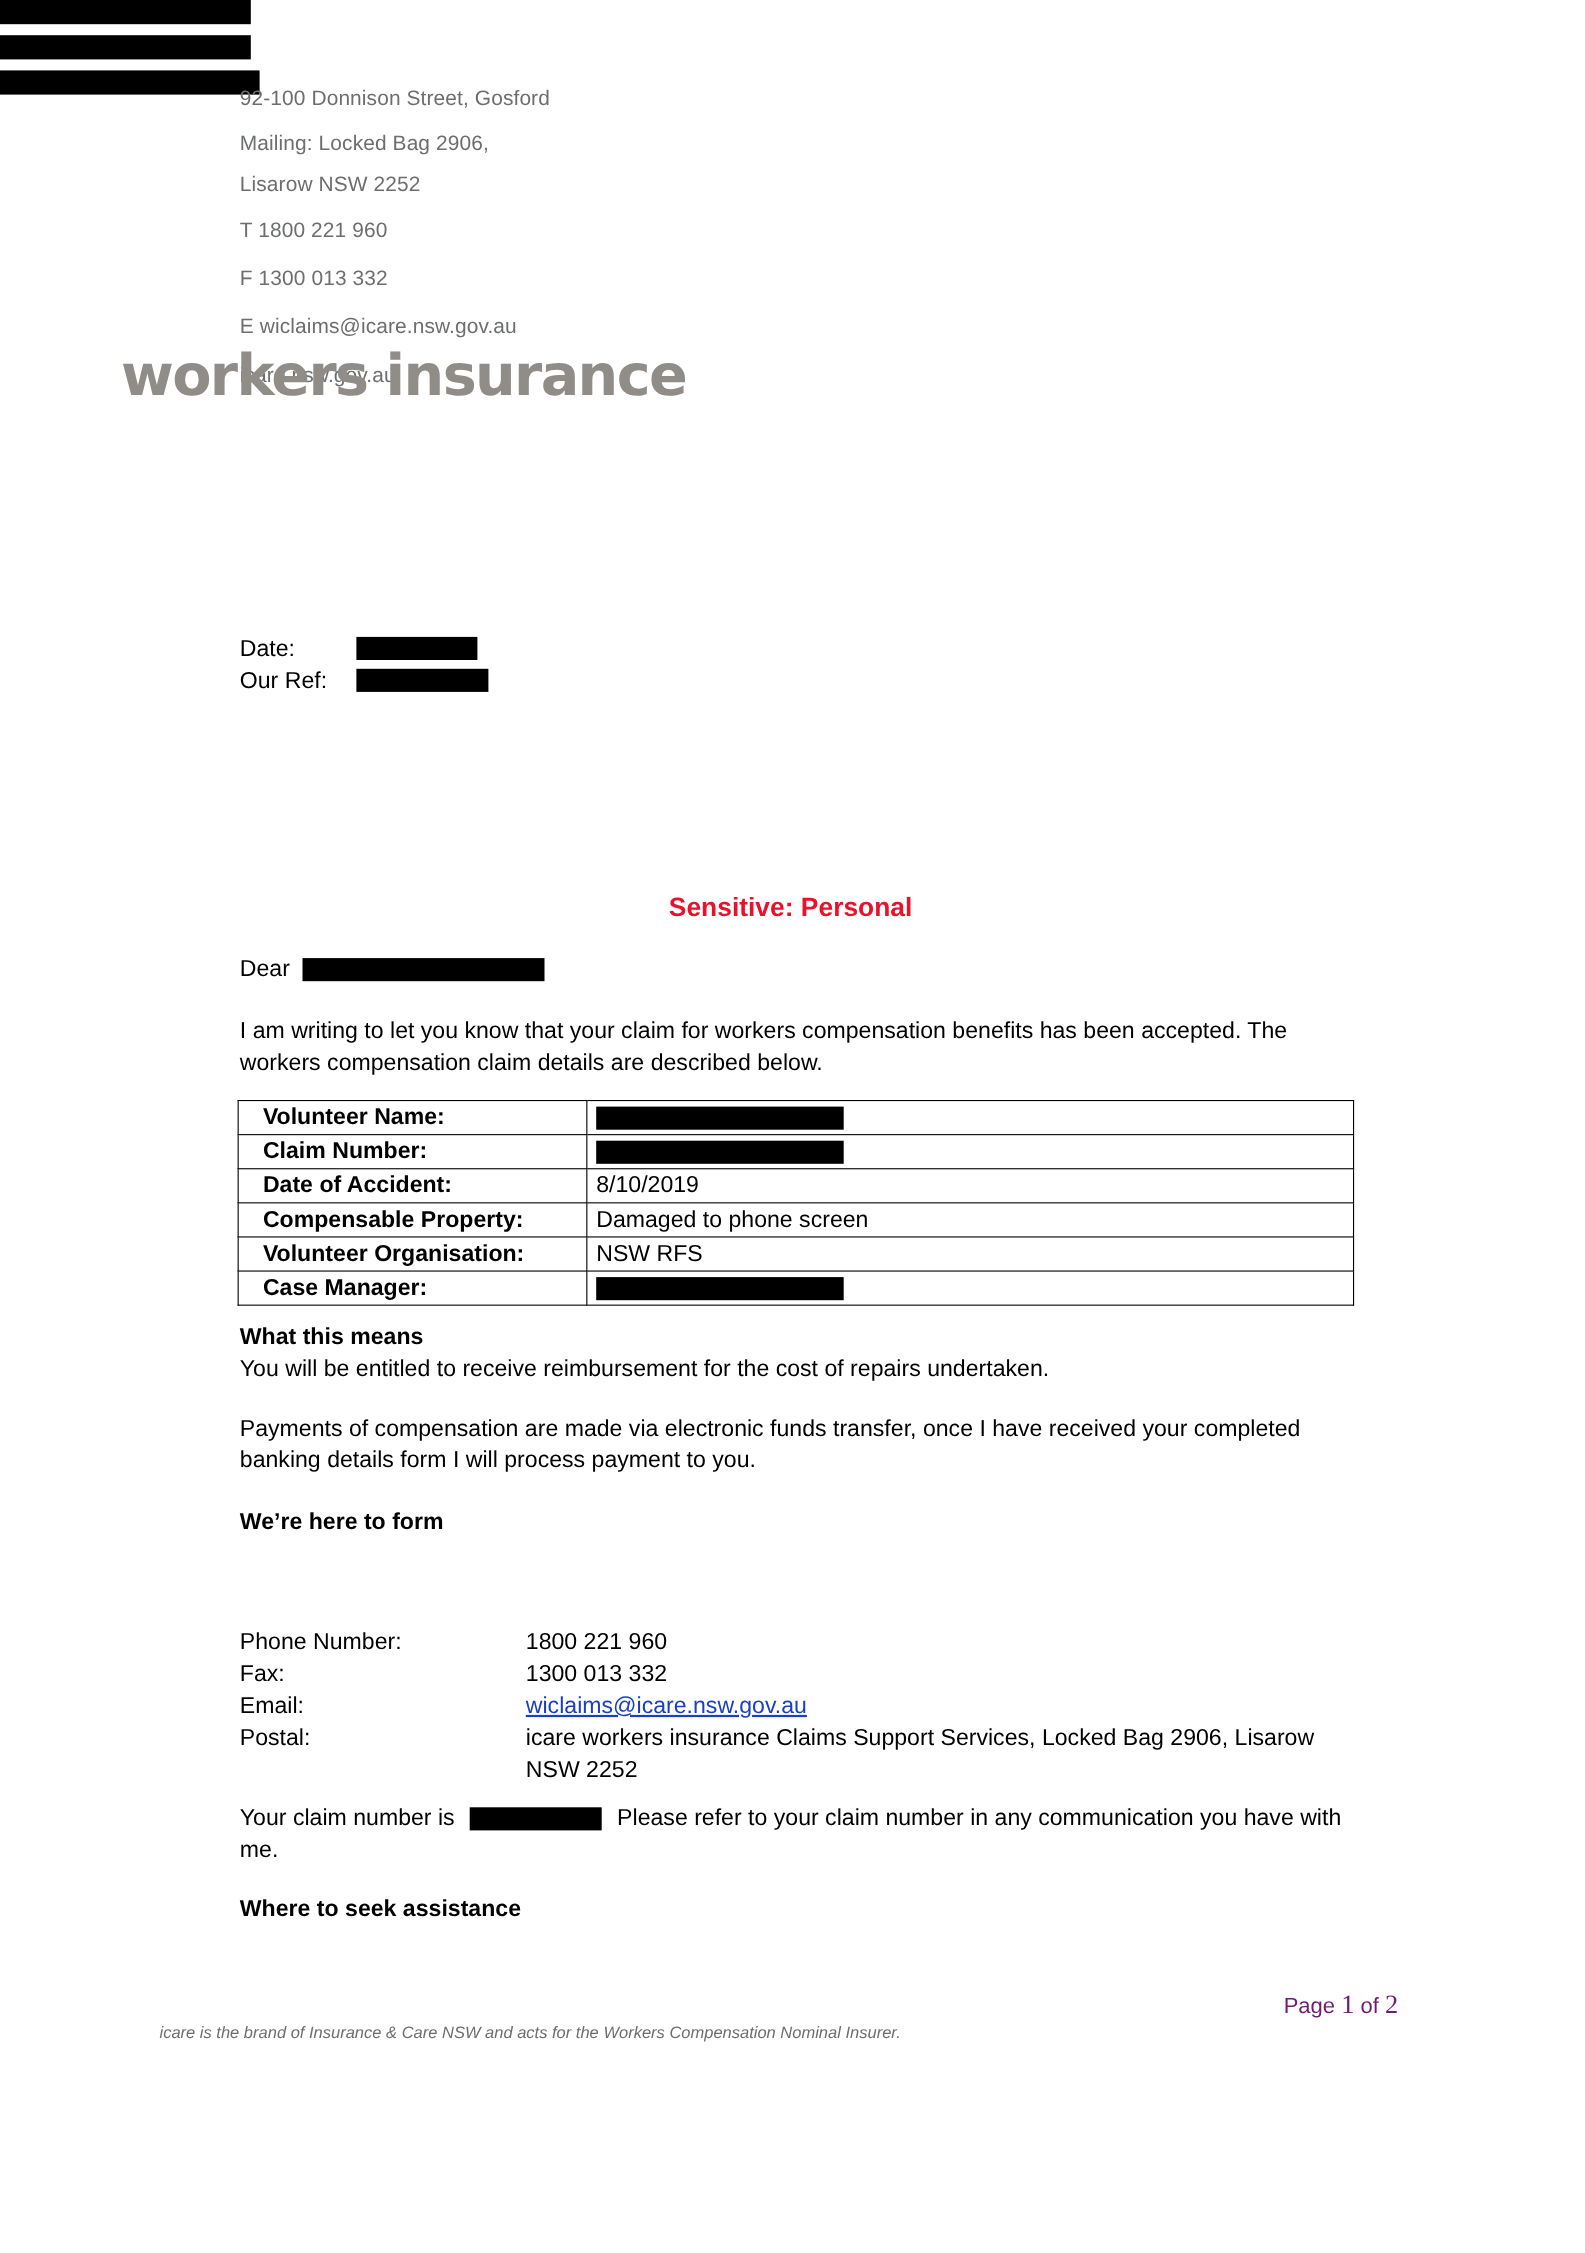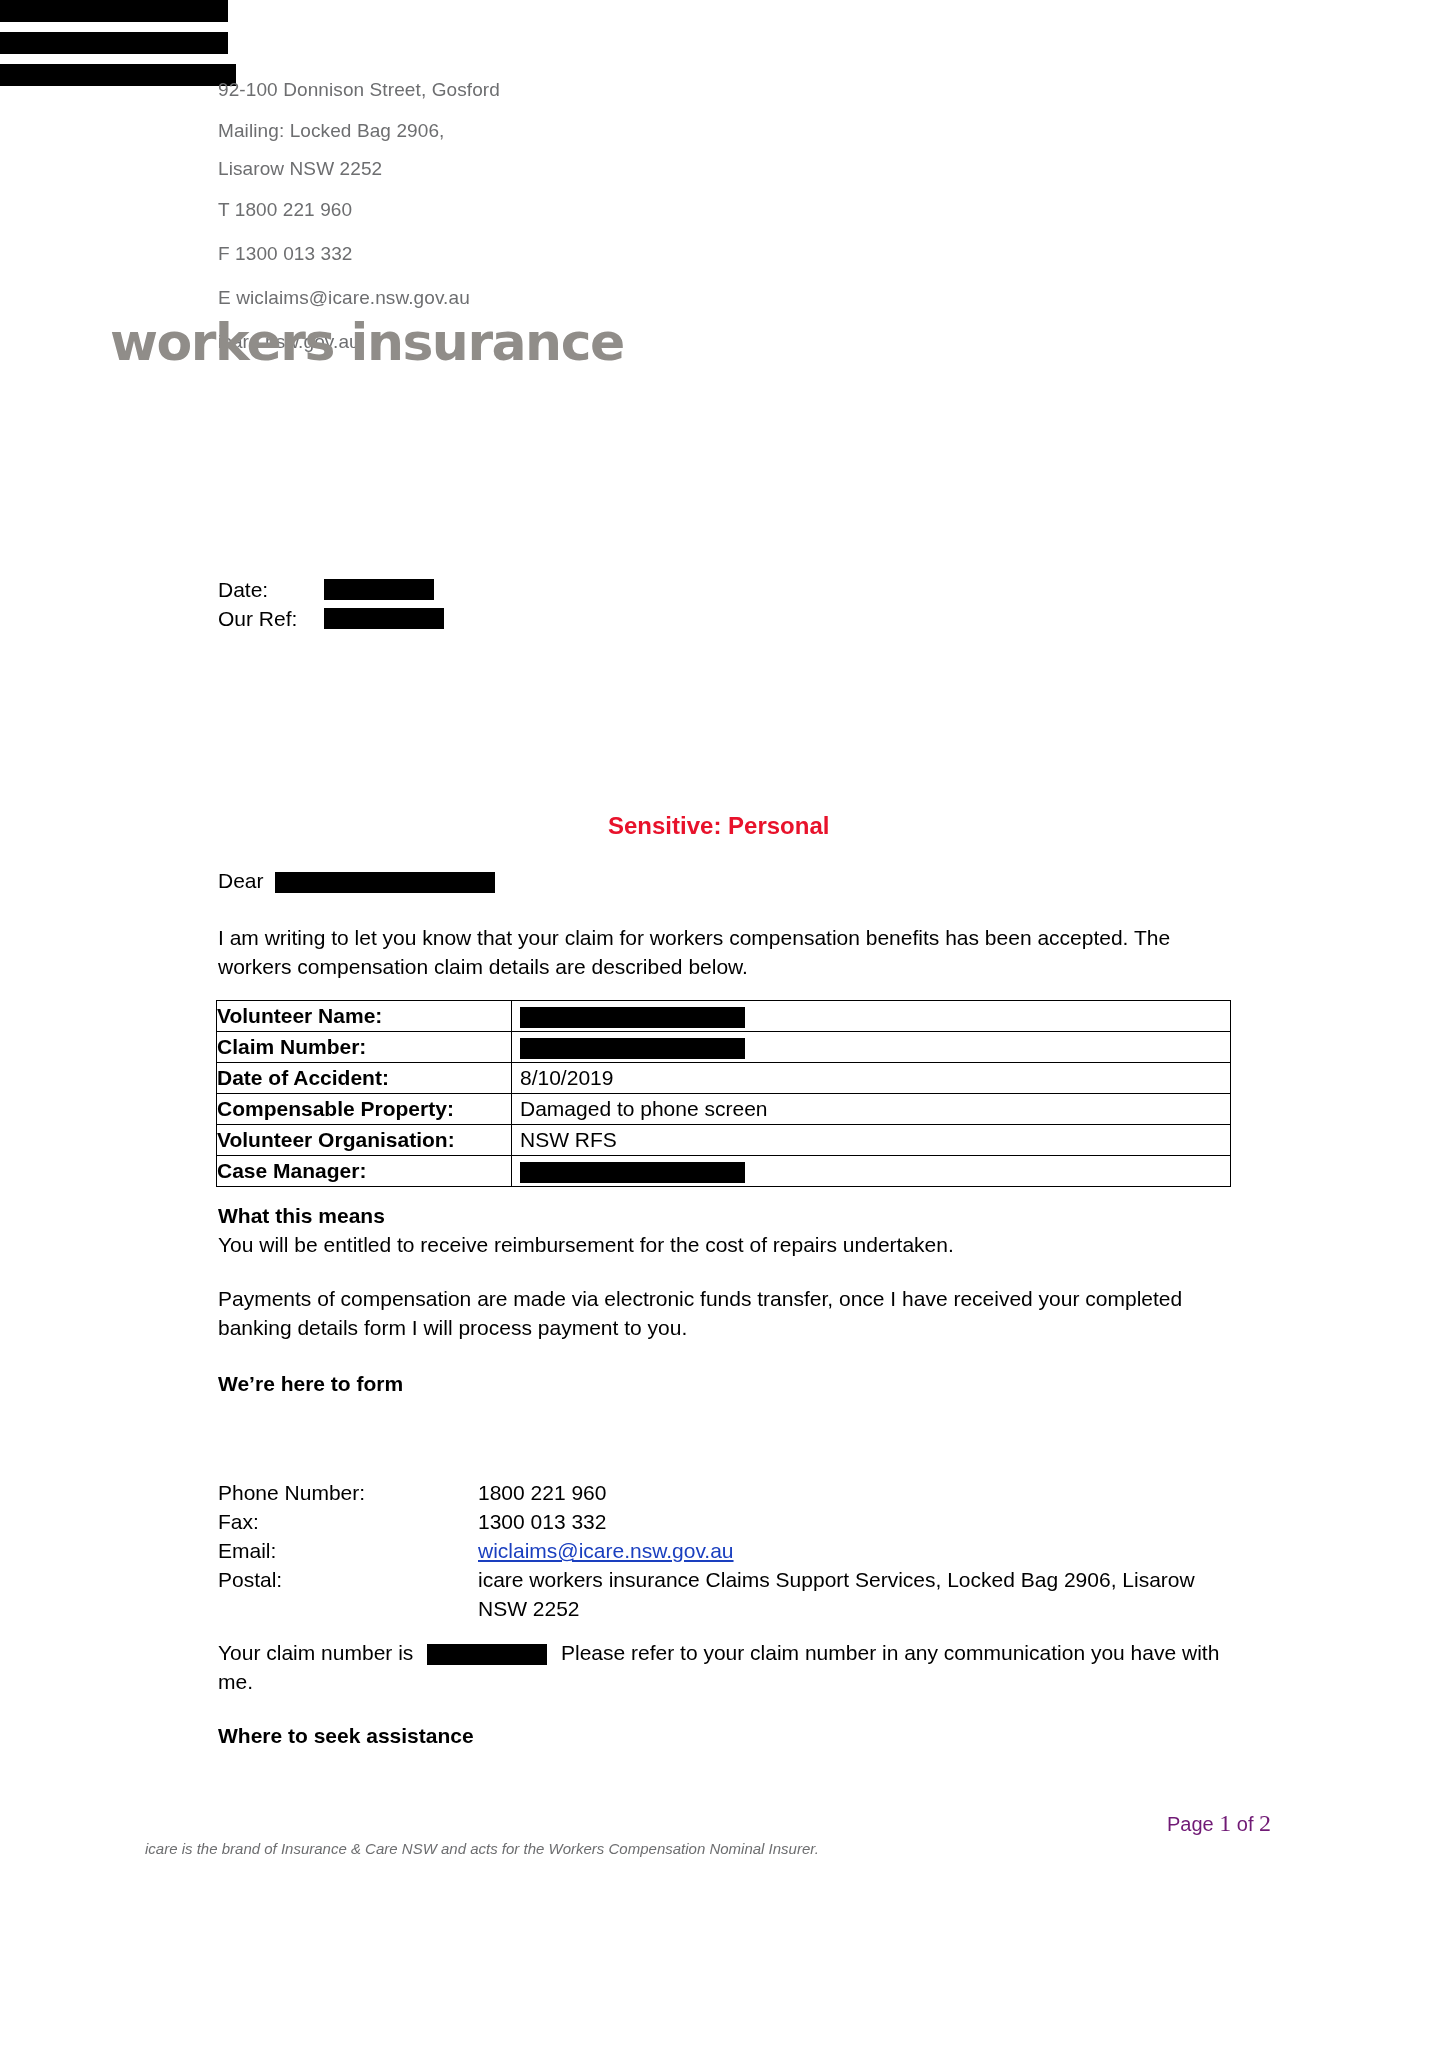--- a/index.html
+++ b/index.html
@@ -107,21 +107,21 @@
   .details-table {
     position: absolute;
     left: 216px;
     top: 1000px;
     width: 1015px;
     border-collapse: collapse;
     font-size: 21px;
   }
   .details-table td {
     border: 1.5px solid #000000;
-    padding: 2px 6px 3px 0;
+    padding: 2px 6px 3px 22px;
     height: 25px;
     line-height: 25px;
   }
   .details-table td.k {
     width: 288px;
     font-weight: bold;
   }
   .details-table td.v { padding-left: 8px; }
 
   .sec-h { font-weight: bold; }

